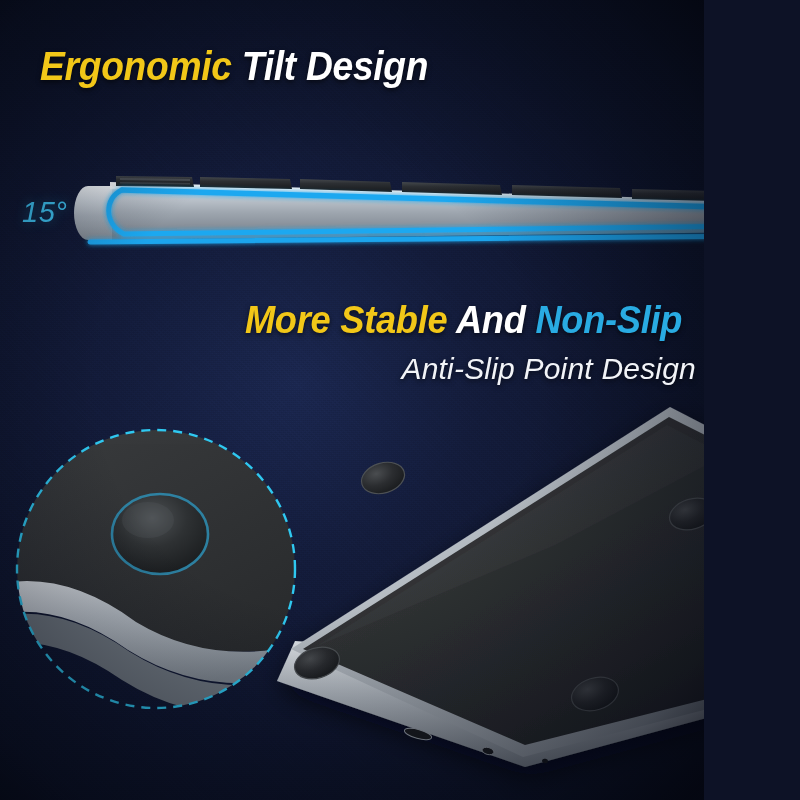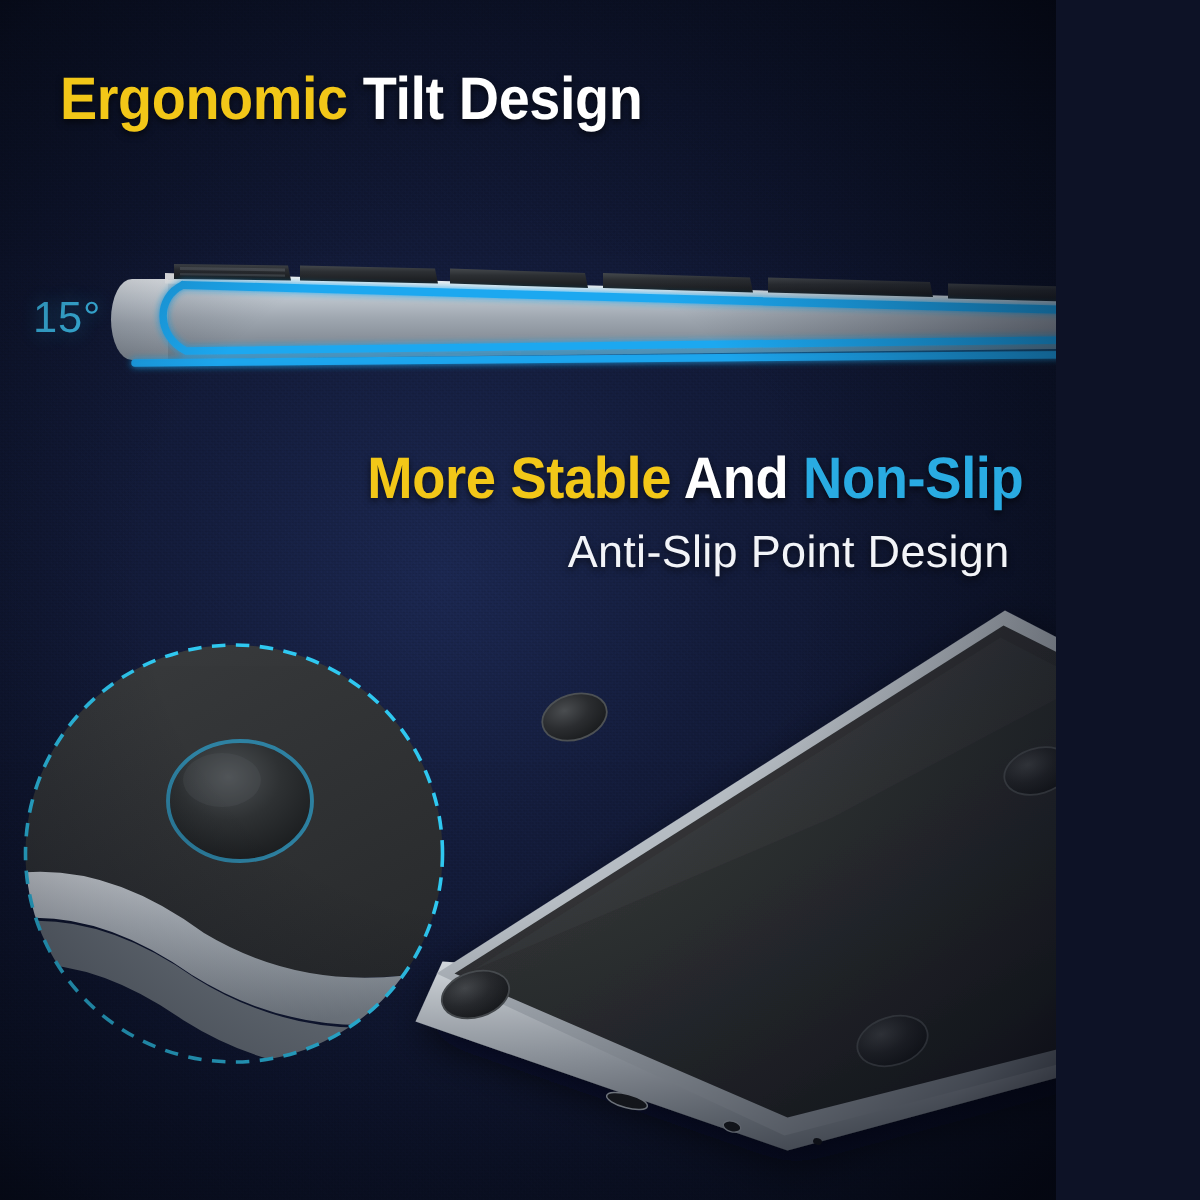--- a/index.html
+++ b/index.html
@@ -11,20 +11,21 @@
     overflow:hidden;
   }
 
   #poster{
     position:relative;
     width:704px; height:800px;
     overflow:hidden;
     background:
       radial-gradient(ellipse 70% 62% at 42% 48%, #1b2750 0%, #16204180 38%, #0f1630 72%, #0b1124 100%),
       #101734;
+    font-style: italic;
   }
 
   
   .noise{
     position:absolute; inset:0;
     pointer-events:none;
     opacity:.55;
     background-image:
       repeating-linear-gradient(0deg,   rgba(255,255,255,.045) 0 1px, rgba(0,0,0,.05) 1px 2px),
       repeating-linear-gradient(90deg,  rgba(255,255,255,.038) 0 1px, rgba(0,0,0,.045) 1px 2px),
@@ -56,21 +57,21 @@
     right:22px; top:298px;
     font-size:39px;
     transform-origin:right center;
   }
   .c-yellow{ color:#F2C718; }
   .c-white { color:#FFFFFF; }
   .c-cyan  { color:#29ABE2; }
 
   #subtitle{
     position:absolute;
-    right:31px; top:352px;
+    right:8px; top:352px;
     font-size:30px;
     color:#f2f4f8;
     font-weight:400;
     letter-spacing:.2px;
     white-space:nowrap;
     text-shadow:0 2px 5px rgba(0,0,0,.55);
   }
 
   
   #angle-label{

